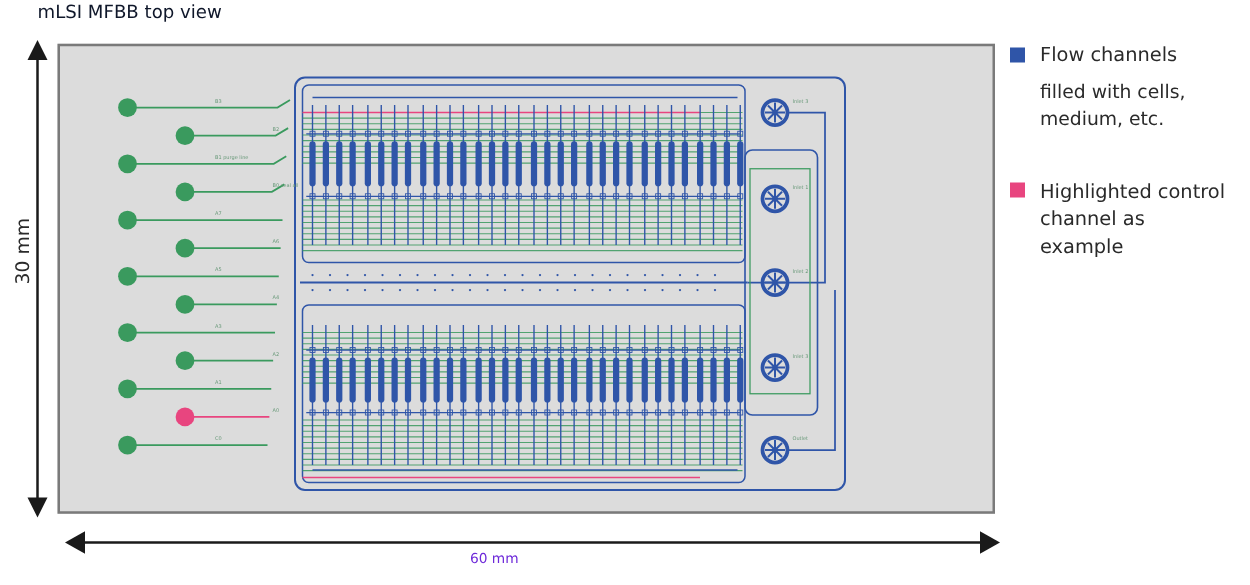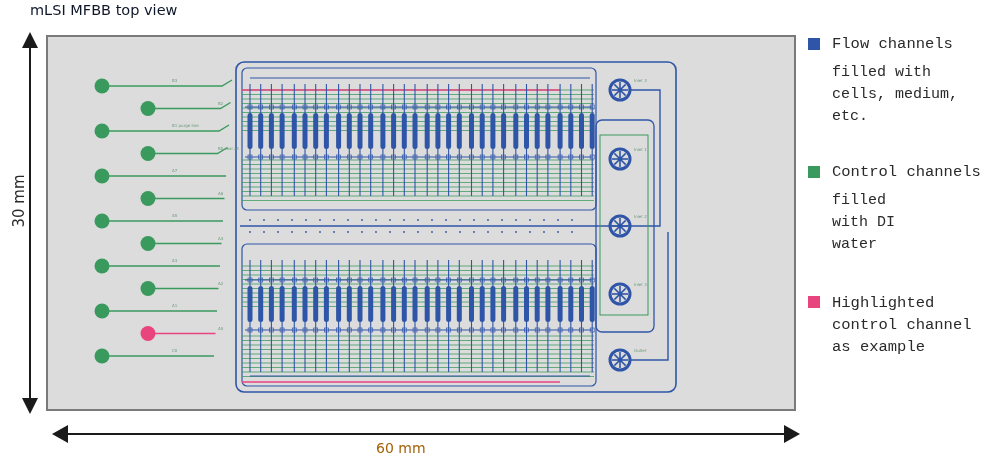--- a/index.html
+++ b/index.html
@@ -6,23 +6,23 @@
   body { width:1000px; height:468px; position:relative; overflow:hidden;
          font-family: "DejaVu Sans", "Liberation Sans", sans-serif; color:#222; }
   .title { position:absolute; left:30px; top:2px; font-size:14.5px; color:#0f172a; }
   .chip { position:absolute; left:46px; top:35px; width:750px; height:376px;
           background:#dcdcdc; border:2px solid #7a7a7a; box-sizing:border-box; }
   .chip svg { position:absolute; left:0; top:0; }
   .vert-dim { position:absolute; left:20px; top:30px; width:20px; height:386px; }
   .vert-label { position:absolute; left:-8px; top:192px; transform:rotate(-90deg);
                 font-size:15px; color:#2a2a2a; white-space:nowrap; }
   .horiz-dim { position:absolute; left:50px; top:422px; width:752px; height:24px; }
-  .horiz-label { position:absolute; left:376px; top:440px; font-size:14px; color:#a16207; }
+  .horiz-label { position:absolute; left:376px; top:440px; font-size:11px; color:#6d28d9; }
   .legend { position:absolute; left:806px; top:34px; width:190px; }
-  .lg-item { position:relative; padding-left:26px;font-family:Liberation Mono, monospace; }
+  .lg-item { position:relative; padding-left:26px; }
   .lg-swatch { position:absolute; left:2px; top:4px; width:12px; height:12px; }
   .lg-head { font-size:15.5px; line-height:20px; color:#2a2a2a; }
   .lg-desc { font-size:15px; line-height:22px; color:#2a2a2a; margin-top:8px; }
 </style>
 </head>
 <body>
 
 <div class="title">mLSI MFBB top view</div>
 
 <div class="vert-dim">
@@ -501,22 +501,17 @@
   </svg>
 </div>
 <div class="horiz-label">60 mm</div>
 
 <div class="legend">
   <div class="lg-item" style="margin-bottom:14px">
     <span class="lg-swatch" style="background:#2f55a8"></span>
     <div class="lg-head">Flow channels</div>
     <div class="lg-desc" style="width:150px">filled with cells, medium, etc.</div>
   </div>
-  <div class="lg-item" style="margin-top:34px">
-    <span class="lg-swatch" style="background:#3a9a5e"></span>
-    <div class="lg-head">Control channels</div>
-    <div class="lg-desc" style="width:90px">filled with DI water</div>
-  </div>
   <div class="lg-item" style="margin-top:36px">
     <span class="lg-swatch" style="background:#e8457f"></span>
     <div class="lg-head" style="width:150px;line-height:22px">Highlighted control channel as example</div>
   </div>
 </div>
 
 </body></html>

